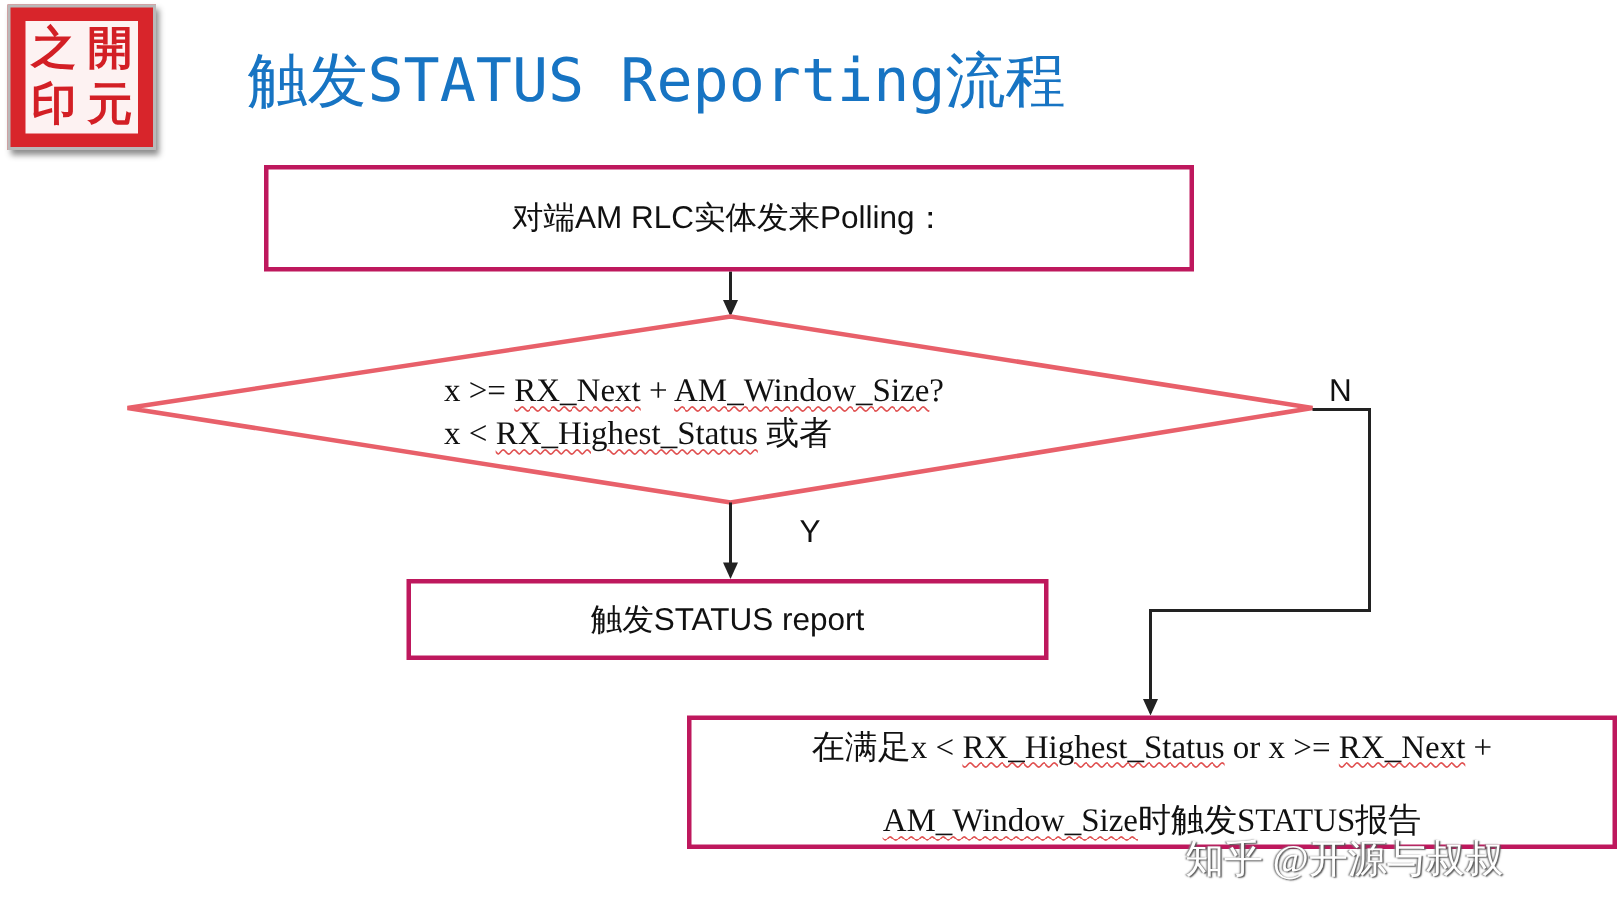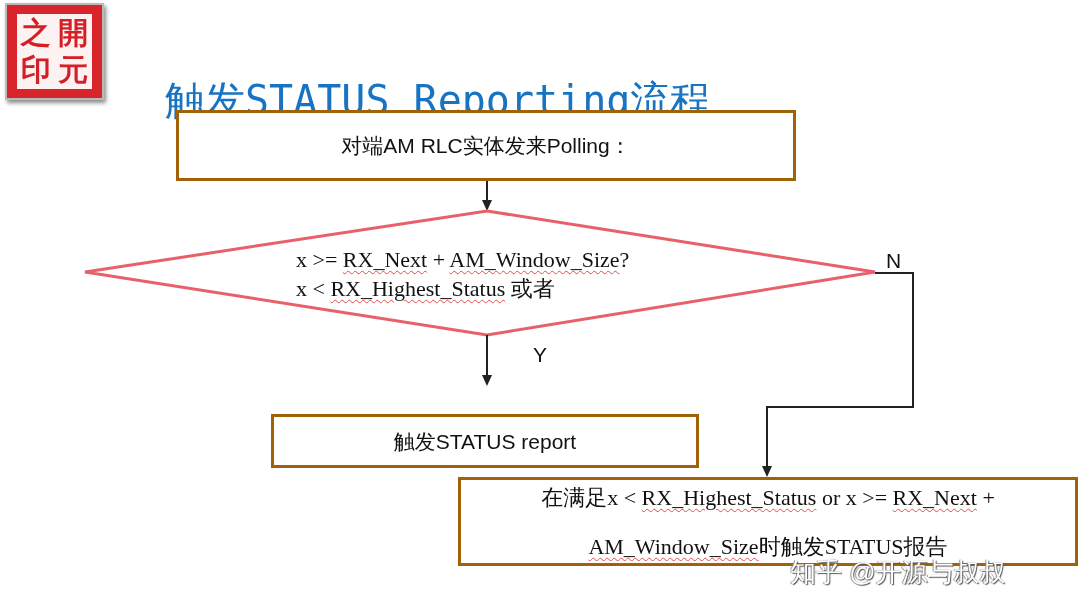--- a/index.html
+++ b/index.html
@@ -1,28 +1,28 @@
 <!DOCTYPE html>
 <html><head>
 <meta charset="utf-8">
 <style>
   html, body { margin: 0; padding: 0; }
   body { width: 1080px; height: 615px; background: #ffffff; position: relative; overflow: hidden; font-family: "Liberation Sans", sans-serif; }
   .logo { position: absolute; left: 5px; top: 3px; width: 99px; height: 97px; background: #d8252b; border: 2px solid #b9b9b9; box-shadow: 2px 3px 4px rgba(0,0,0,0.45); box-sizing: border-box; }
   .logo-inner { position: absolute; left: 10px; top: 9px; right: 10px; bottom: 9px; background: #fdf2f2; display: grid; grid-template-columns: 1fr 1fr; grid-template-rows: 1fr 1fr; align-items: center; justify-items: center; }
   .logo-inner span { color: #d31f25; font-weight: bold; font-size: 30px; line-height: 1; font-family: "DejaVu Sans", sans-serif; }
-  .title { position: absolute; left: 165px; top: 26px; font-size: 40px; color: #1774c3; font-family: "DejaVu Sans Mono", monospace; letter-spacing: 0px; white-space: nowrap; margin-top: 47px; }
-  .box { position: absolute; border: 3px solid #a16207; box-sizing: border-box; display: flex; flex-direction: column; justify-content: center; align-items: center; text-align: center; background: #fff; }
+  .title { position: absolute; left: 165px; top: 26px; font-size: 40px; color: #1774c3; font-family: "DejaVu Sans Mono", monospace; letter-spacing: 0px; white-space: nowrap; }
+  .box { position: absolute; border: 3px solid #be185d; box-sizing: border-box; display: flex; flex-direction: column; justify-content: center; align-items: center; text-align: center; background: #fff; }
   .sans { font-family: "Liberation Sans", sans-serif; color: #111; font-size: 21px; line-height: 27px; }
   .serif { font-family: "Liberation Serif", serif; color: #111; font-size: 22px; line-height: 29px; }
   .u { text-decoration: underline wavy #e05050; text-decoration-thickness: 1px; text-underline-offset: 3px; }
   .label { position: absolute; font-size: 21px; color: #111; font-family: "Liberation Sans", sans-serif; }
   .diamond-text { position: absolute; left: 280px; top: 245px; width: 420px; }
   .diamond-text div { white-space: nowrap; }
-  .watermark { position: absolute; left: 790px; top: 555px; font-size: 26px; color: #ffffff; text-shadow: 1px 1px 1px #555, -1px 0 1px #888; font-family: Liberation Sans, sans-serif; white-space: nowrap; }
+  .watermark { position: absolute; left: 790px; top: 555px; font-size: 26px; color: #ffffff; text-shadow: 1px 1px 1px #555, -1px 0 1px #888; font-family: Liberation Serif, serif; white-space: nowrap; }
   svg.lines { position: absolute; left: 0; top: 0; }
 </style>
 </head>
 <body>
 
 <div class="logo">
   <div class="logo-inner">
     <span>之</span>
     <span>開</span>
     <span>印</span>
@@ -60,21 +60,21 @@
     <span> x &gt;= </span><span class="u">RX_Next</span><span> + </span><span class="u">AM_Window_Size</span><span>?</span>
   </div>
   <div style="padding-left:16px;">
     <span>x &lt; </span><span class="u">RX_Highest_Status</span><span> 或者</span>
   </div>
 </div>
 
 <div class="label" style="left:533px; top:343px;">Y</div>
 <div class="label" style="left:886px; top:249px;">N</div>
 
-<div class="box sans" style="left:271px; top:386px; width:428px; height:54px;margin-top:28px;">
+<div class="box sans" style="left:271px; top:386px; width:428px; height:54px;">
   <div>触发STATUS report</div>
 </div>
 
 <div class="box serif" style="left:458px; top:477px; width:620px; height:89px;gap:20px;">
   <div style="white-space:nowrap;">
     <span>在满足x &lt; </span><span class="u">RX_Highest_Status</span><span> or x &gt;= </span><span class="u">RX_Next</span><span> +</span>
   </div>
   <div style="white-space:nowrap;">
     <span class="u">AM_Window_Size</span><span>时触发STATUS报告</span>
   </div>

